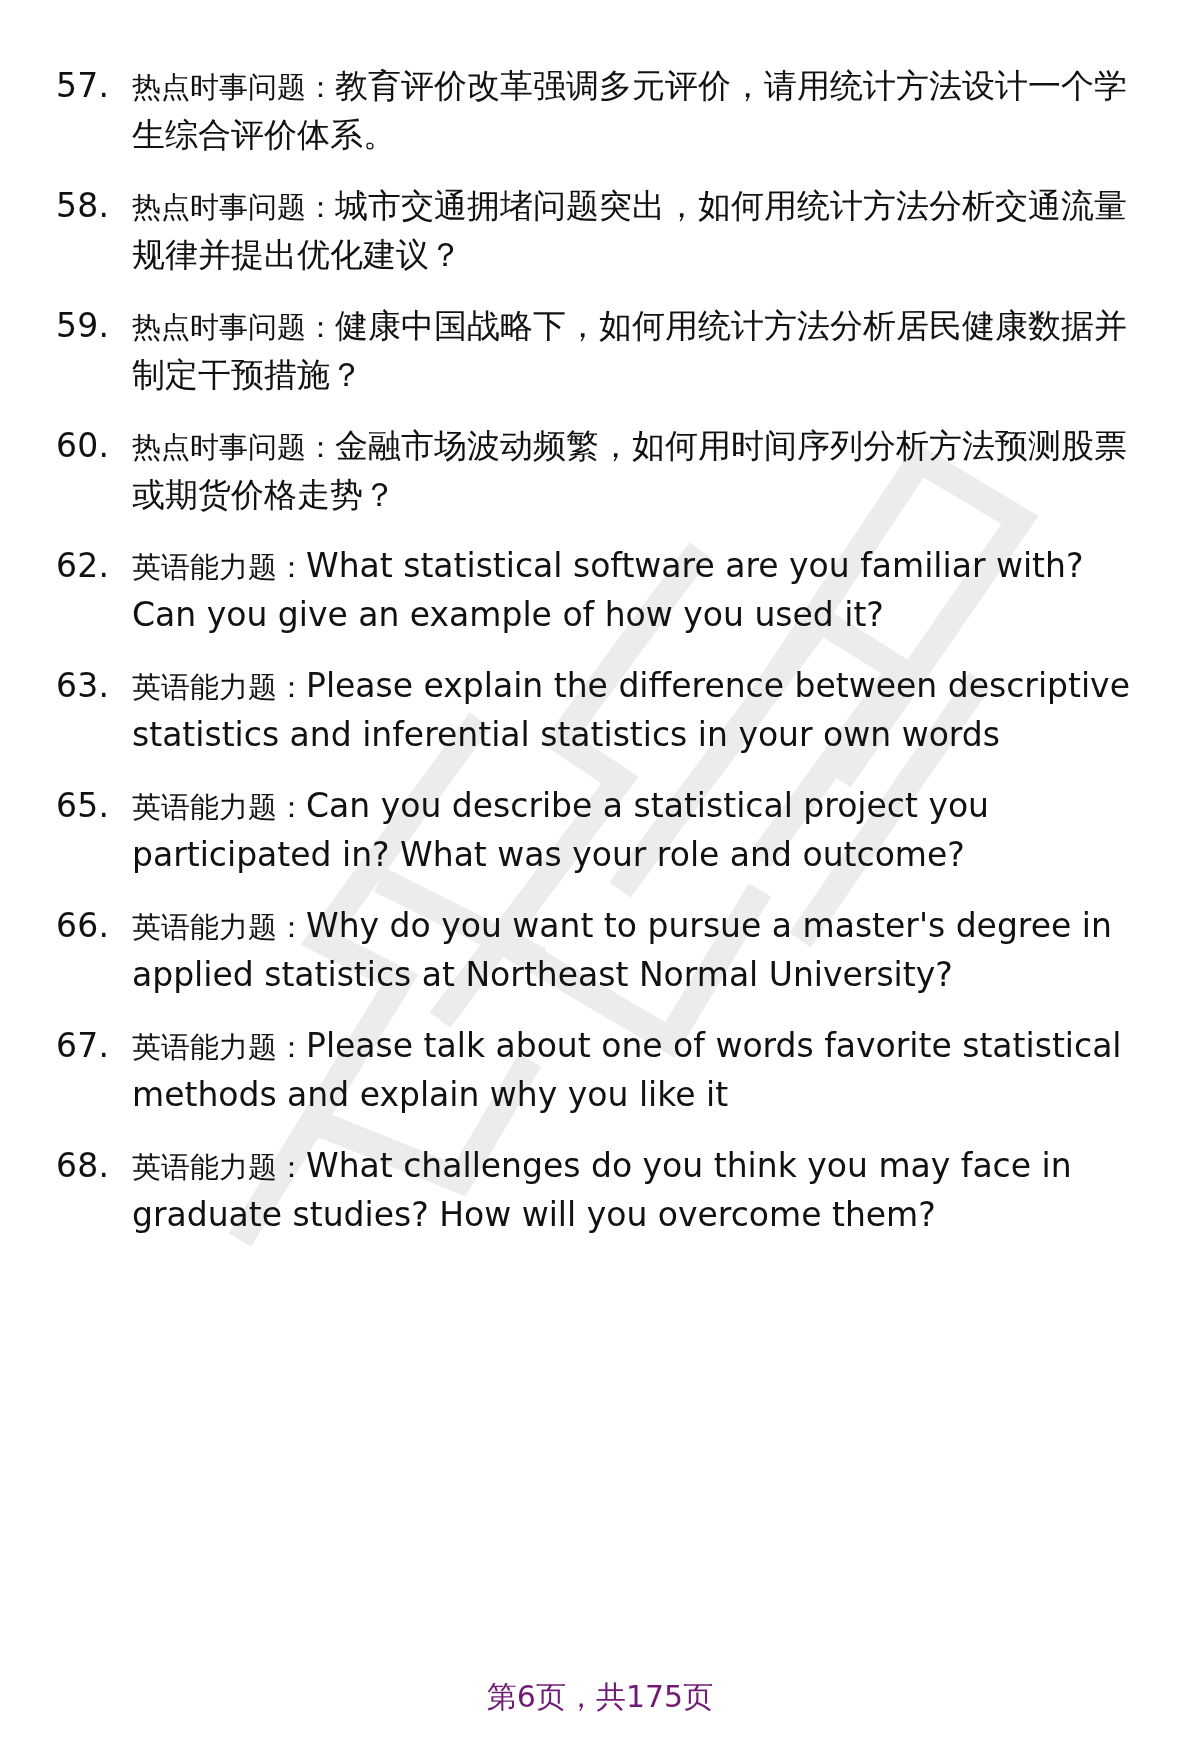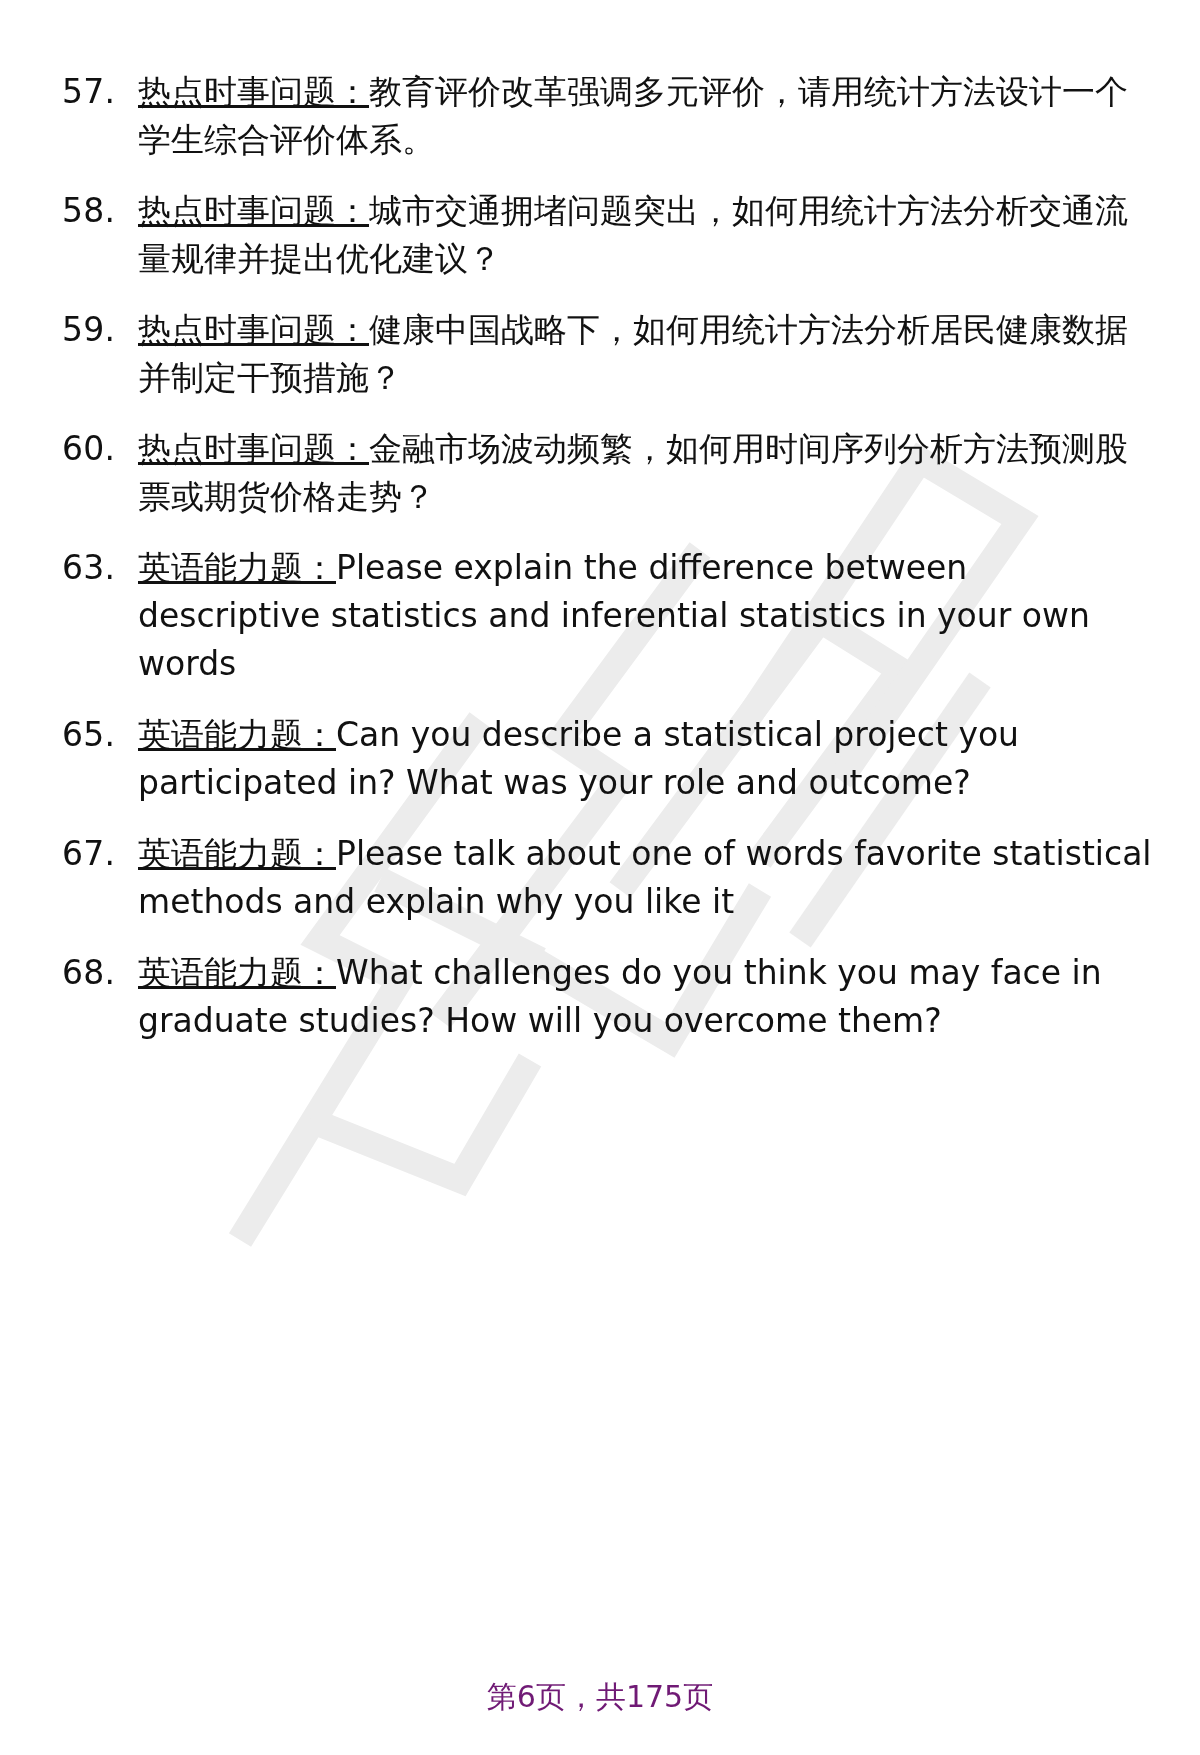--- a/index.html
+++ b/index.html
@@ -30,21 +30,21 @@
       top: 0;
       width: 1200px;
       height: 1755px;
       z-index: 1;
     }
     .qlist {
       position: absolute;
       left: 52px;
       top: 58px;
       width: 1100px;
-      margin: 10px;
+      margin: 4px;
       padding: 0;
       list-style: none;
     }
     .q {
       display: flex;
       align-items: flex-start;
       margin: 0 0 23px 0;
     }
     .q-num {
       width: 76px;
@@ -53,22 +53,21 @@
       line-height: 48px;
       letter-spacing: 0.2px;
     }
     .q-body {
       flex: 1 1 auto;
       font-size: 33px;
       line-height: 48px;
       padding-right: 10px;
     }
     .q-cat {
-      font-size: 33px;
-      text-decoration: underline;
+      font-size: 29px;
     }
     .footer {
       position: absolute;
       left: 0;
       width: 1200px;
       top: 1677px;
       text-align: center;
       font-size: 30px;
       line-height: 40px;
       color: #701a75;
@@ -103,26 +102,34 @@
     </li>
     <li class="q">
       <span class="q-num">59.</span>
       <span class="q-body"><span class="q-cat">热点时事问题：</span><span>健康中国战略下，如何用统计方法分析居民健康数据并制定干预措施？</span></span>
     </li>
     <li class="q">
       <span class="q-num">60.</span>
       <span class="q-body"><span class="q-cat">热点时事问题：</span><span>金融市场波动频繁，如何用时间序列分析方法预测股票或期货价格走势？</span></span>
     </li>
     <li class="q">
+      <span class="q-num">62.</span>
+      <span class="q-body"><span class="q-cat">英语能力题：</span><span>What statistical software are you familiar with? Can you give an example of how you used it?</span></span>
+    </li>
+    <li class="q">
       <span class="q-num">63.</span>
       <span class="q-body"><span class="q-cat">英语能力题：</span><span>Please explain the difference between descriptive statistics and inferential statistics in your own words</span></span>
     </li>
     <li class="q">
       <span class="q-num">65.</span>
       <span class="q-body"><span class="q-cat">英语能力题：</span><span>Can you describe a statistical project you participated in? What was your role and outcome?</span></span>
+    </li>
+    <li class="q">
+      <span class="q-num">66.</span>
+      <span class="q-body"><span class="q-cat">英语能力题：</span><span>Why do you want to pursue a master's degree in applied statistics at Northeast Normal University?</span></span>
     </li>
     <li class="q">
       <span class="q-num">67.</span>
       <span class="q-body"><span class="q-cat">英语能力题：</span><span>Please talk about one of words favorite statistical methods and explain why you like it</span></span>
     </li>
     <li class="q">
       <span class="q-num">68.</span>
       <span class="q-body"><span class="q-cat">英语能力题：</span><span>What challenges do you think you may face in graduate studies? How will you overcome them?</span></span>
     </li>
   </ol>

